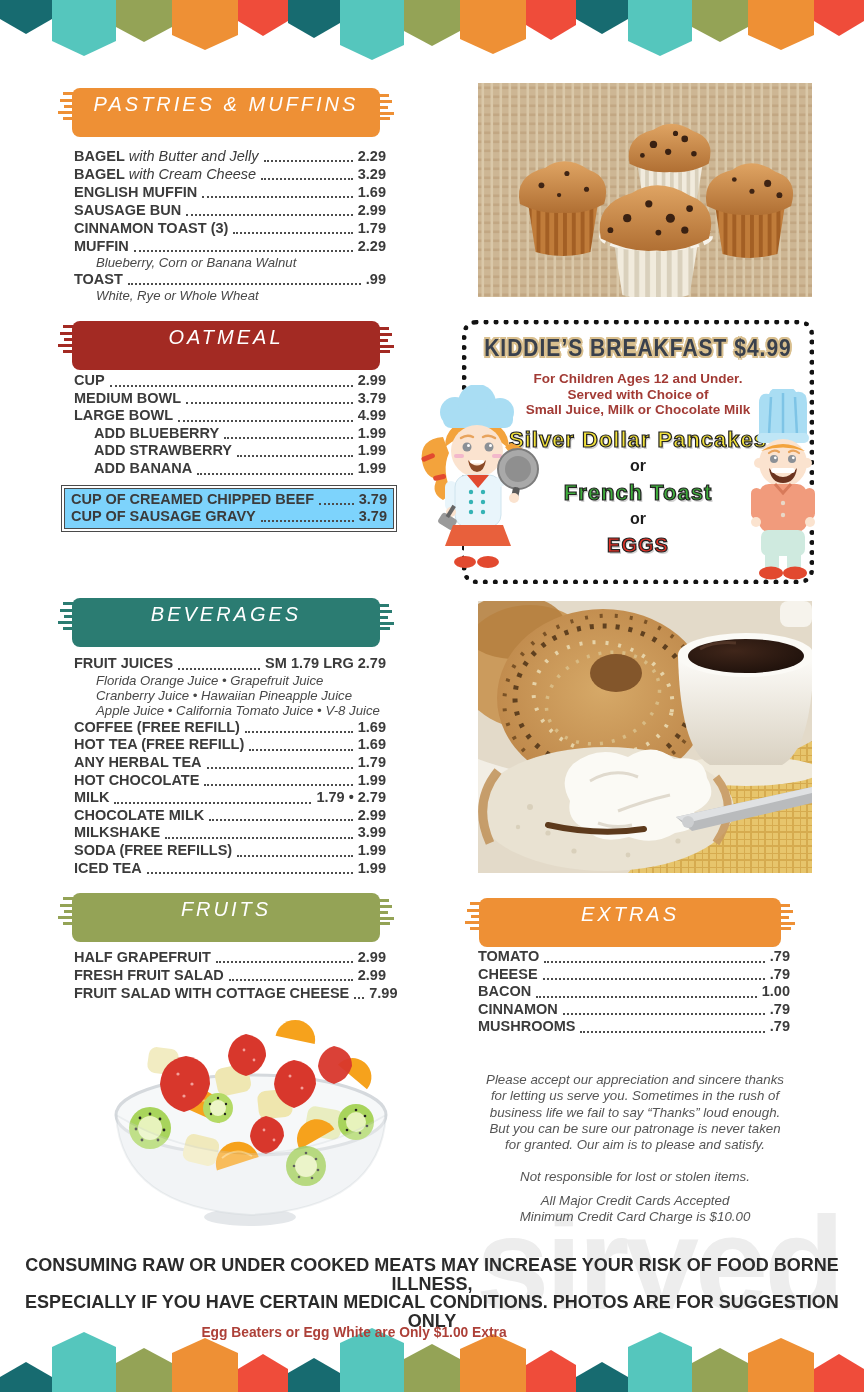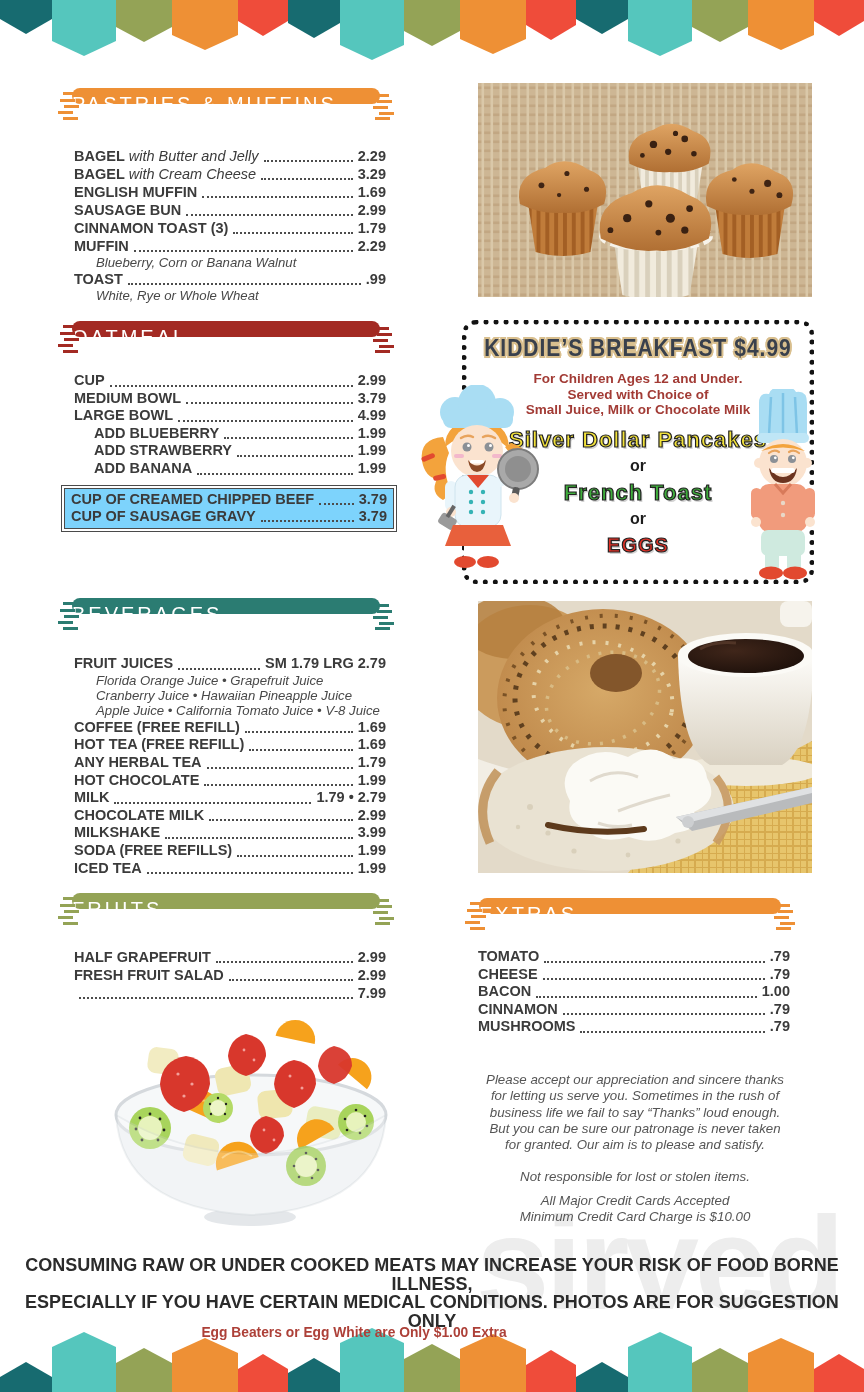--- a/index.html
+++ b/index.html
@@ -9,21 +9,21 @@
   }
   .abs{position:absolute;}
 
   
   #top-border{position:absolute;top:0;left:0;width:864px;display:flex;align-items:flex-start;}
   #bottom-border{position:absolute;bottom:0;left:0;width:864px;display:flex;align-items:flex-end;}
   .pennant-down{clip-path:polygon(0 0,100% 0,100% calc(100% - 15px),50% 100%,0 calc(100% - 15px));}
   .pennant-up{clip-path:polygon(50% 0,100% 15px,100% 100%,0 100%,0 15px);}
 
   
-  .section-header{position:absolute;height:16px;background:currentColor;border-radius:8px;}
+  .section-header{position:absolute;height:49px;background:currentColor;border-radius:8px;text-align:center;font-style:italic;}
   .section-header .section-title{color:#fff;font-size:20px;letter-spacing:3px;line-height:33px;font-weight:400;display:block;}
   .section-header::before{content:"";position:absolute;top:4px;left:-9px;width:15px;height:3px;background:currentColor;
     box-shadow:-3px 7px 0 0 currentColor,1px 13px 0 0 currentColor,-5px 19px 0 0 currentColor,0 25px 0 0 currentColor;}
   .section-header::after{content:"";position:absolute;top:6px;right:-9px;width:15px;height:3px;background:currentColor;
     box-shadow:3px 6px 0 0 currentColor,-1px 12px 0 0 currentColor,5px 18px 0 0 currentColor,1px 23px 0 0 currentColor;}
 
   
   .menu-items{position:absolute;}
   .menu-row{display:flex;align-items:flex-end;font-weight:700;font-size:14.5px;line-height:18px;white-space:nowrap;color:#3b3b3b;}
   .tight .menu-row{line-height:17.6px;}
@@ -265,20 +265,21 @@
       <span class="item-name">HALF GRAPEFRUIT</span>
       <span class="leader"></span>
       <span class="price">2.99</span>
     </div>
     <div class="menu-row">
       <span class="item-name">FRESH FRUIT SALAD</span>
       <span class="leader"></span>
       <span class="price">2.99</span>
     </div>
     <div class="menu-row">
+      <span class="item-name">FRUIT SALAD WITH COTTAGE CHEESE</span>
       <span class="leader"></span>
       <span class="price">7.99</span>
     </div>
   </div>
 
 <div class="photo" style="left:98px;top:1012px;width:306px;height:222px;">
 <svg viewBox="0 0 306 222" width="306" height="222" xmlns="http://www.w3.org/2000/svg">
   <rect width="306" height="222" fill="#ffffff"></rect>
   <ellipse cx="152" cy="205" rx="46" ry="9" fill="#e4e7ea"></ellipse>
   <path d="M18,103 Q24,196 153,203 Q282,196 288,103 Z" fill="#eef1f3"></path>

